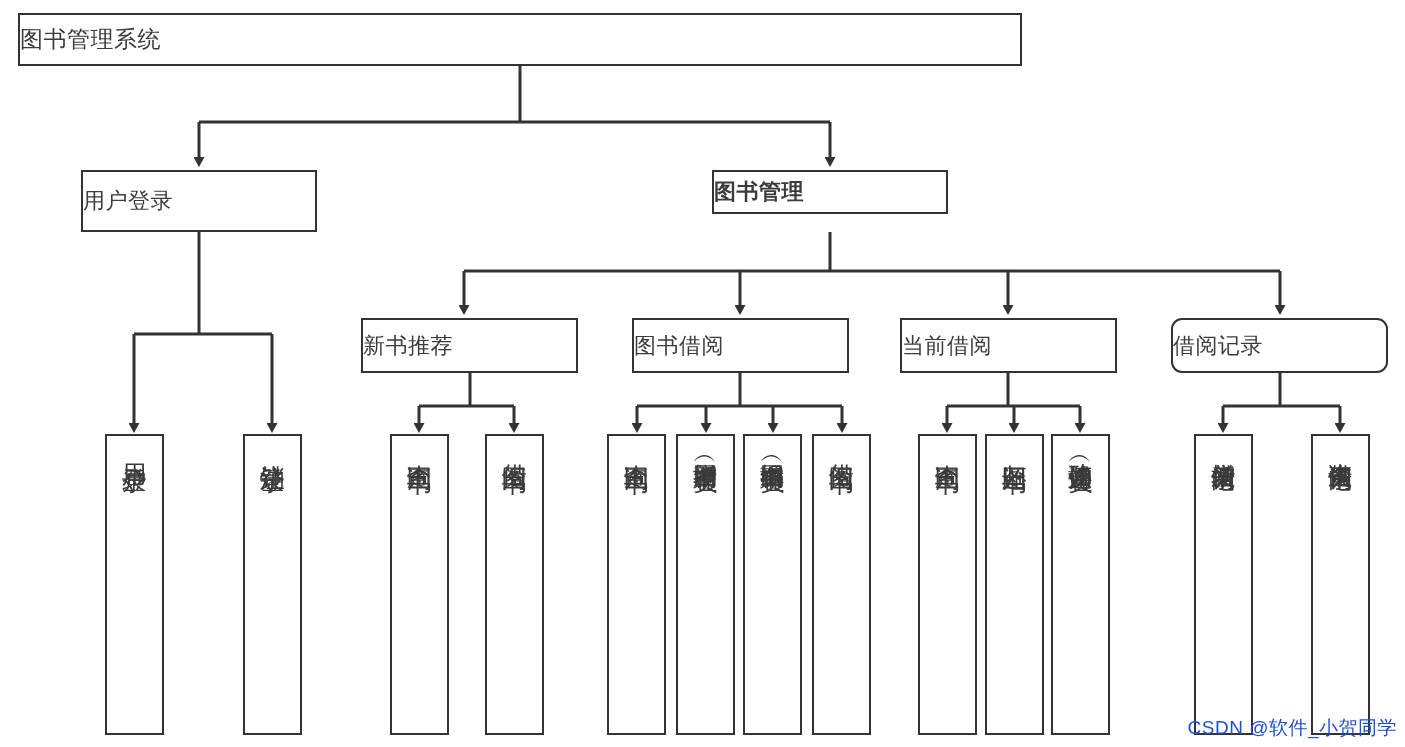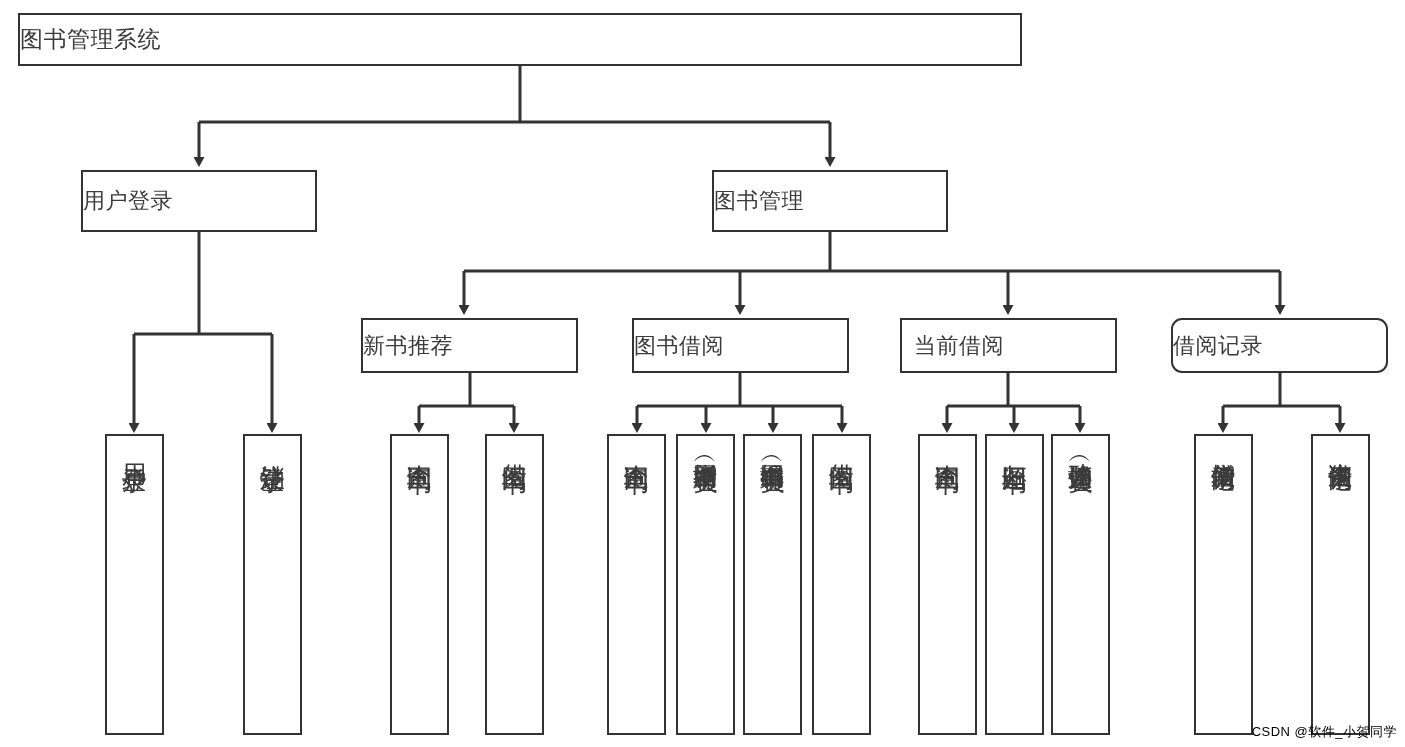--- a/index.html
+++ b/index.html
@@ -62,22 +62,22 @@
     white-space: nowrap;
   }
   .node-v.tight .label {
     font-size: 24px;
     letter-spacing: 1px;
   }
   .watermark {
     position: absolute;
     right: 8px;
     bottom: 6px;
-    font-size: 13px;
-    color: #000000;
+    font-size: 19px;
+    color: #1d4ed8;
     letter-spacing: 0.5px;
     z-index: 5;
     white-space: nowrap;
   }
 </style>
 </head>
 <body>
 
 <div id="canvas">
 
@@ -131,31 +131,31 @@
     </g>
   </svg>
 
   <div class="node node-h node-root" style="left:18px; top:13px; width:1004px; height:53px;">
     <span class="label">图书管理系统</span>
   </div>
 
   <div class="node node-h" style="left:81px; top:170px; width:236px; height:62px;">
     <span class="label">用户登录</span>
   </div>
-  <div class="node node-h" style="left:712px; top:170px; width:236px; height:62px;">
+  <div class="node node-h" style="left:712px; top:170px; width:236px; height:44px;font-weight:bold;">
     <span class="label">图书管理</span>
   </div>
 
   <div class="node node-h" style="left:361px; top:318px; width:217px; height:55px;">
     <span class="label">新书推荐</span>
   </div>
   <div class="node node-h" style="left:632px; top:318px; width:217px; height:55px;">
     <span class="label">图书借阅</span>
   </div>
-  <div class="node node-h" style="left:900px; top:318px; width:217px; height:55px;padding-left:12px;">
+  <div class="node node-h" style="left:900px; top:318px; width:217px; height:55px;">
     <span class="label">当前借阅</span>
   </div>
   <div class="node node-h" style="left:1171px; top:318px; width:217px; height:55px;border-radius:11px;">
     <span class="label">借阅记录</span>
   </div>
 
   <div class="node node-v" style="left:105px; top:434px; width:59px; height:301px;">
     <span class="label">用户登录</span>
   </div>
   <div class="node node-v" style="left:243px; top:434px; width:59px; height:301px;">

